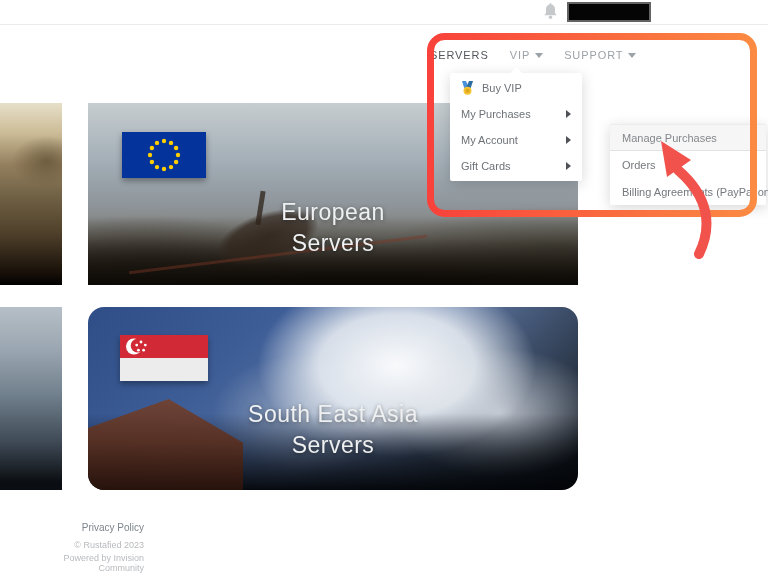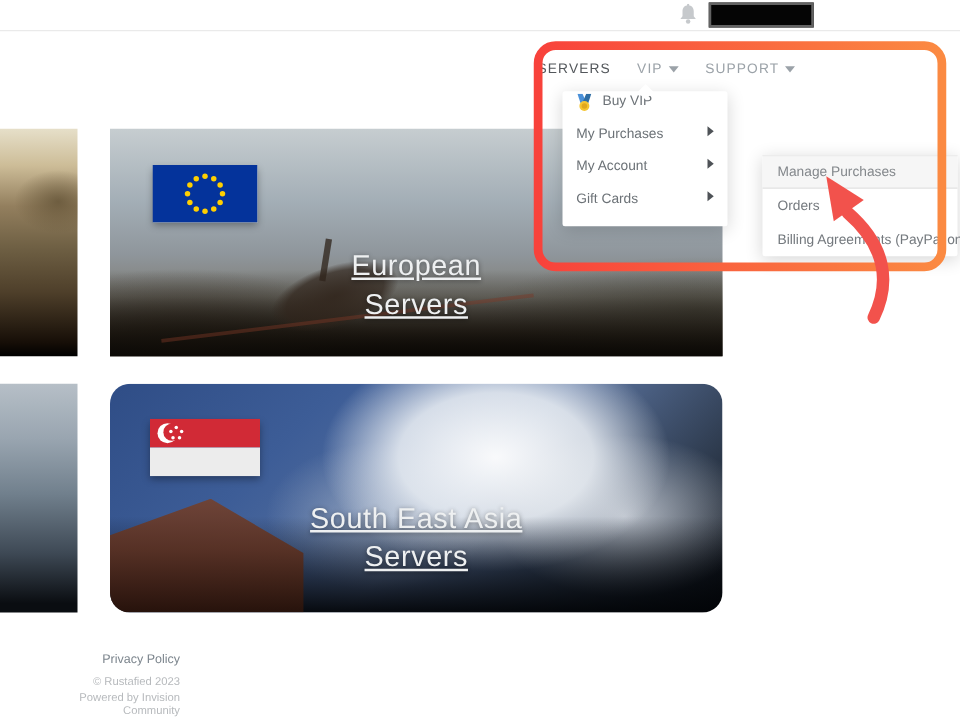--- a/index.html
+++ b/index.html
@@ -84,38 +84,38 @@
     background:linear-gradient(to bottom,#74412d 0%,#5b2f1e 45%,#2a130b 100%);
     clip-path:polygon(0 32%, 52% 0, 100% 48%, 100% 100%, 0 100%);
     opacity:0.9;
   }
   .flag { position:absolute; box-shadow:0 3px 6px rgba(0,0,0,0.35); }
   .flag-eu { left:34px; top:29px; }
   .flag-sg { left:32px; top:28px; }
   .banner-title {
     position:absolute; left:0; width:100%; text-align:center;
     color:#eef0f1; font-size:23px; font-weight:300; letter-spacing:0.5px;
-    line-height:31px; text-shadow:0 1px 4px rgba(0,0,0,0.45);text-decoration:underline;
+    line-height:31px; text-shadow:0 1px 4px rgba(0,0,0,0.45);
   }
   .banner-eu .banner-title { top:94px; }
   .banner-sea .banner-title { top:92px; }
 
   
   .menu-panel {
     position:absolute; background:#fff; z-index:5;
     box-shadow:0 3px 14px rgba(0,0,0,0.16); border-radius:2px;
     font-size:11px;
   }
   .vip-menu { left:450px; top:73px; width:132px; padding:2px 0; }
   .vip-menu .notch {
     position:absolute; left:62px; top:-4px; width:9px; height:9px;
     background:#fff; transform:rotate(45deg);
   }
   .menu-item {
-    height:26px; display:flex; align-items:flex-start; padding:0 11px;
+    height:26px; display:flex; align-items:center; padding:0 11px;
     color:#6c7277; cursor:pointer;
   }
   .menu-item .spacer { flex:1; }
   .medal { width:13px; height:14px; margin-right:8px; flex:0 0 auto; }
   .caret-right {
     width:0; height:0;
     border-top:4px solid transparent; border-bottom:4px solid transparent;
     border-left:5px solid #4e5257;
   }
 

